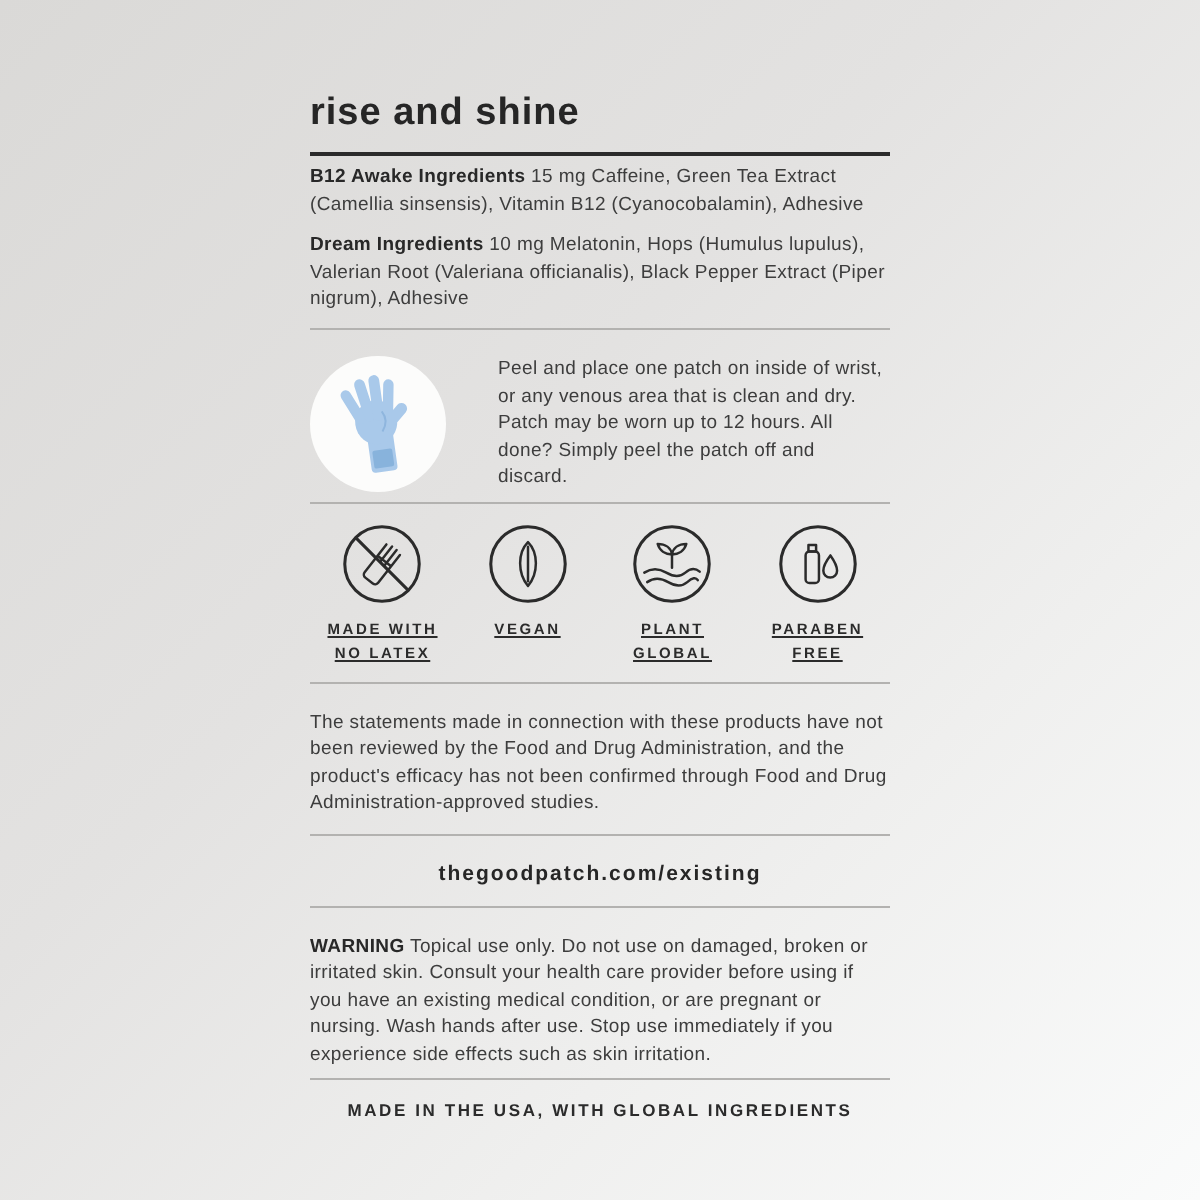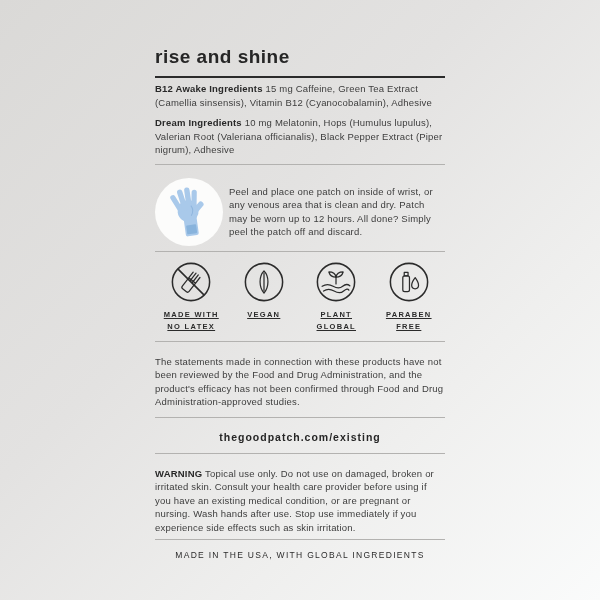--- a/index.html
+++ b/index.html
@@ -31,21 +31,21 @@
     letter-spacing: 0.2px;
   }
   .para strong { color: #282828; }
   .p-b12 { margin-top: 4px; }
   .p-dream { margin-top: 7px; }
   .rule-ing { margin-top: 7px; }
   .instruction {
     margin-top: 13px;
     display: flex;
     align-items: center;
-    gap: 6px;
+    gap: 26px;
   }
   .hand-circle {
     width: 68px; height: 68px;
     flex: 0 0 68px;
     border-radius: 50%;
     background: #fcfcfb;
     display: flex; align-items: center; justify-content: center;
   }
   .instruction .para { flex: 1; }
   .rule-inst { margin-top: 5px; }
@@ -82,21 +82,21 @@
     letter-spacing: 1px;
     color: #262626;
   }
   .rule-web { margin-top: 10px; }
   .p-warning { margin-top: 13px; }
   .rule-warn { margin-top: 5px; }
   .footer {
     margin-top: 10px;
     text-align: center;
     font-size: 8.5px;
-    font-weight: normal;
+    font-weight: bold;
     letter-spacing: 1.3px;
     color: #2b2b2b;
   }
   .badge-icon .stroke { fill: none; stroke: #2b2b2b; stroke-width: 1.6; stroke-linecap: round; stroke-linejoin: round; }
   .badge-icon .stroke-thin { fill: none; stroke: #2b2b2b; stroke-width: 1.3; stroke-linecap: round; stroke-linejoin: round; }
 </style>
 </head>
 <body>
 
 <div class="label">

